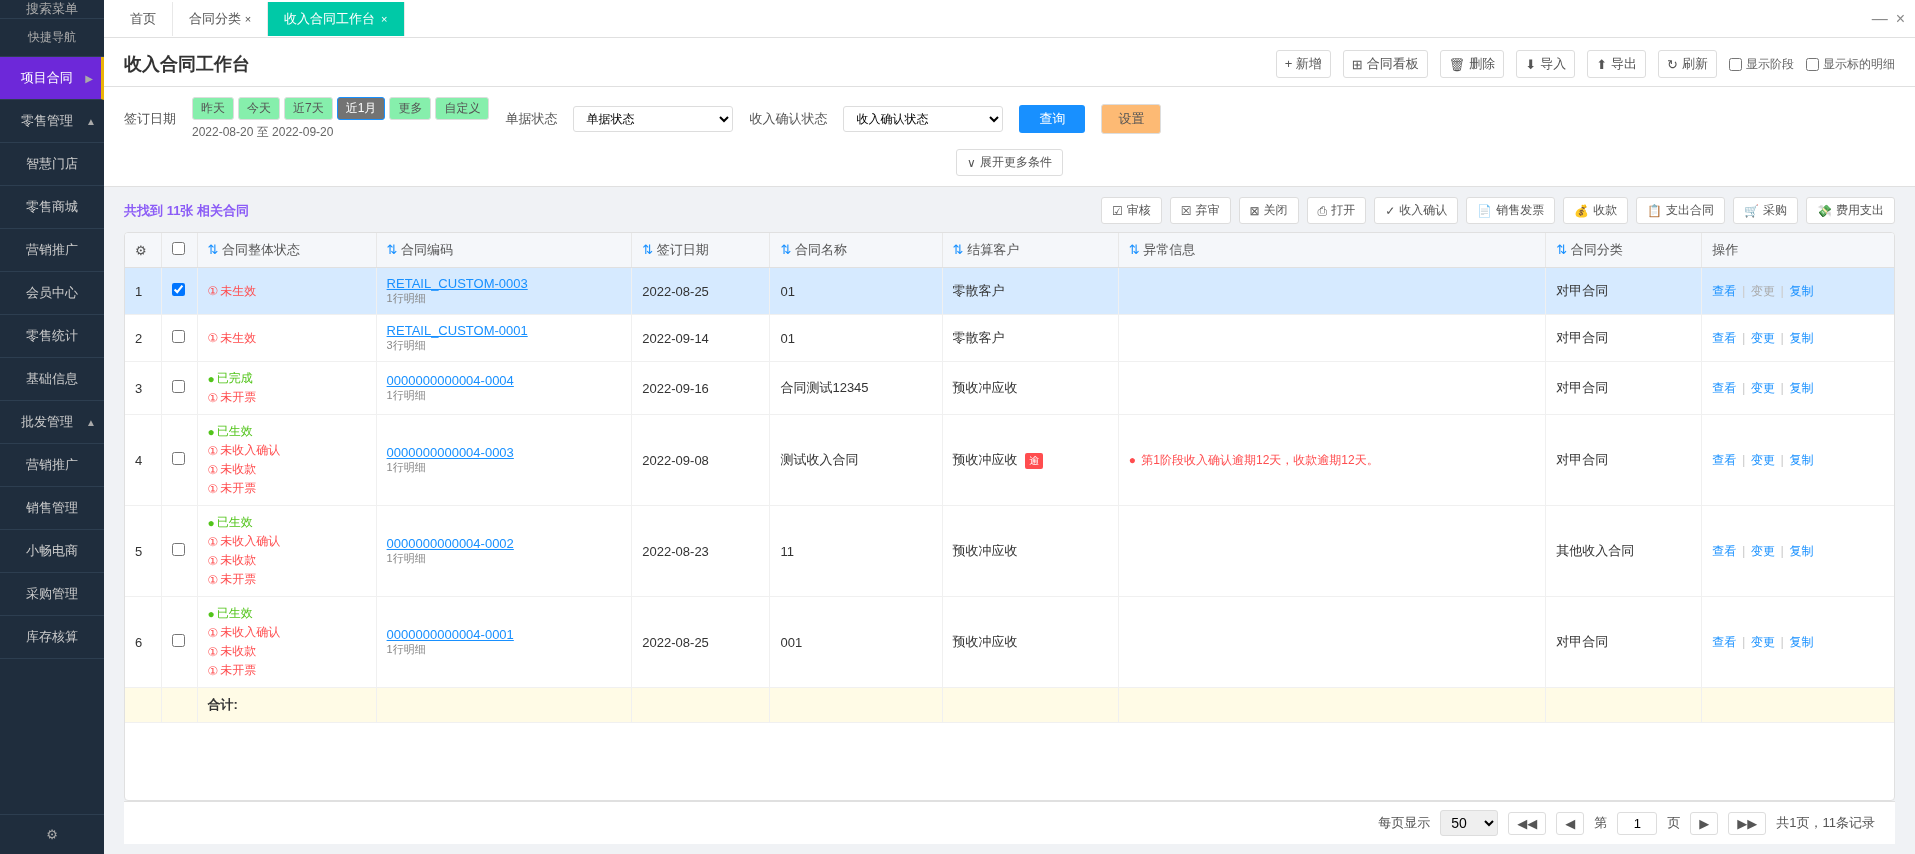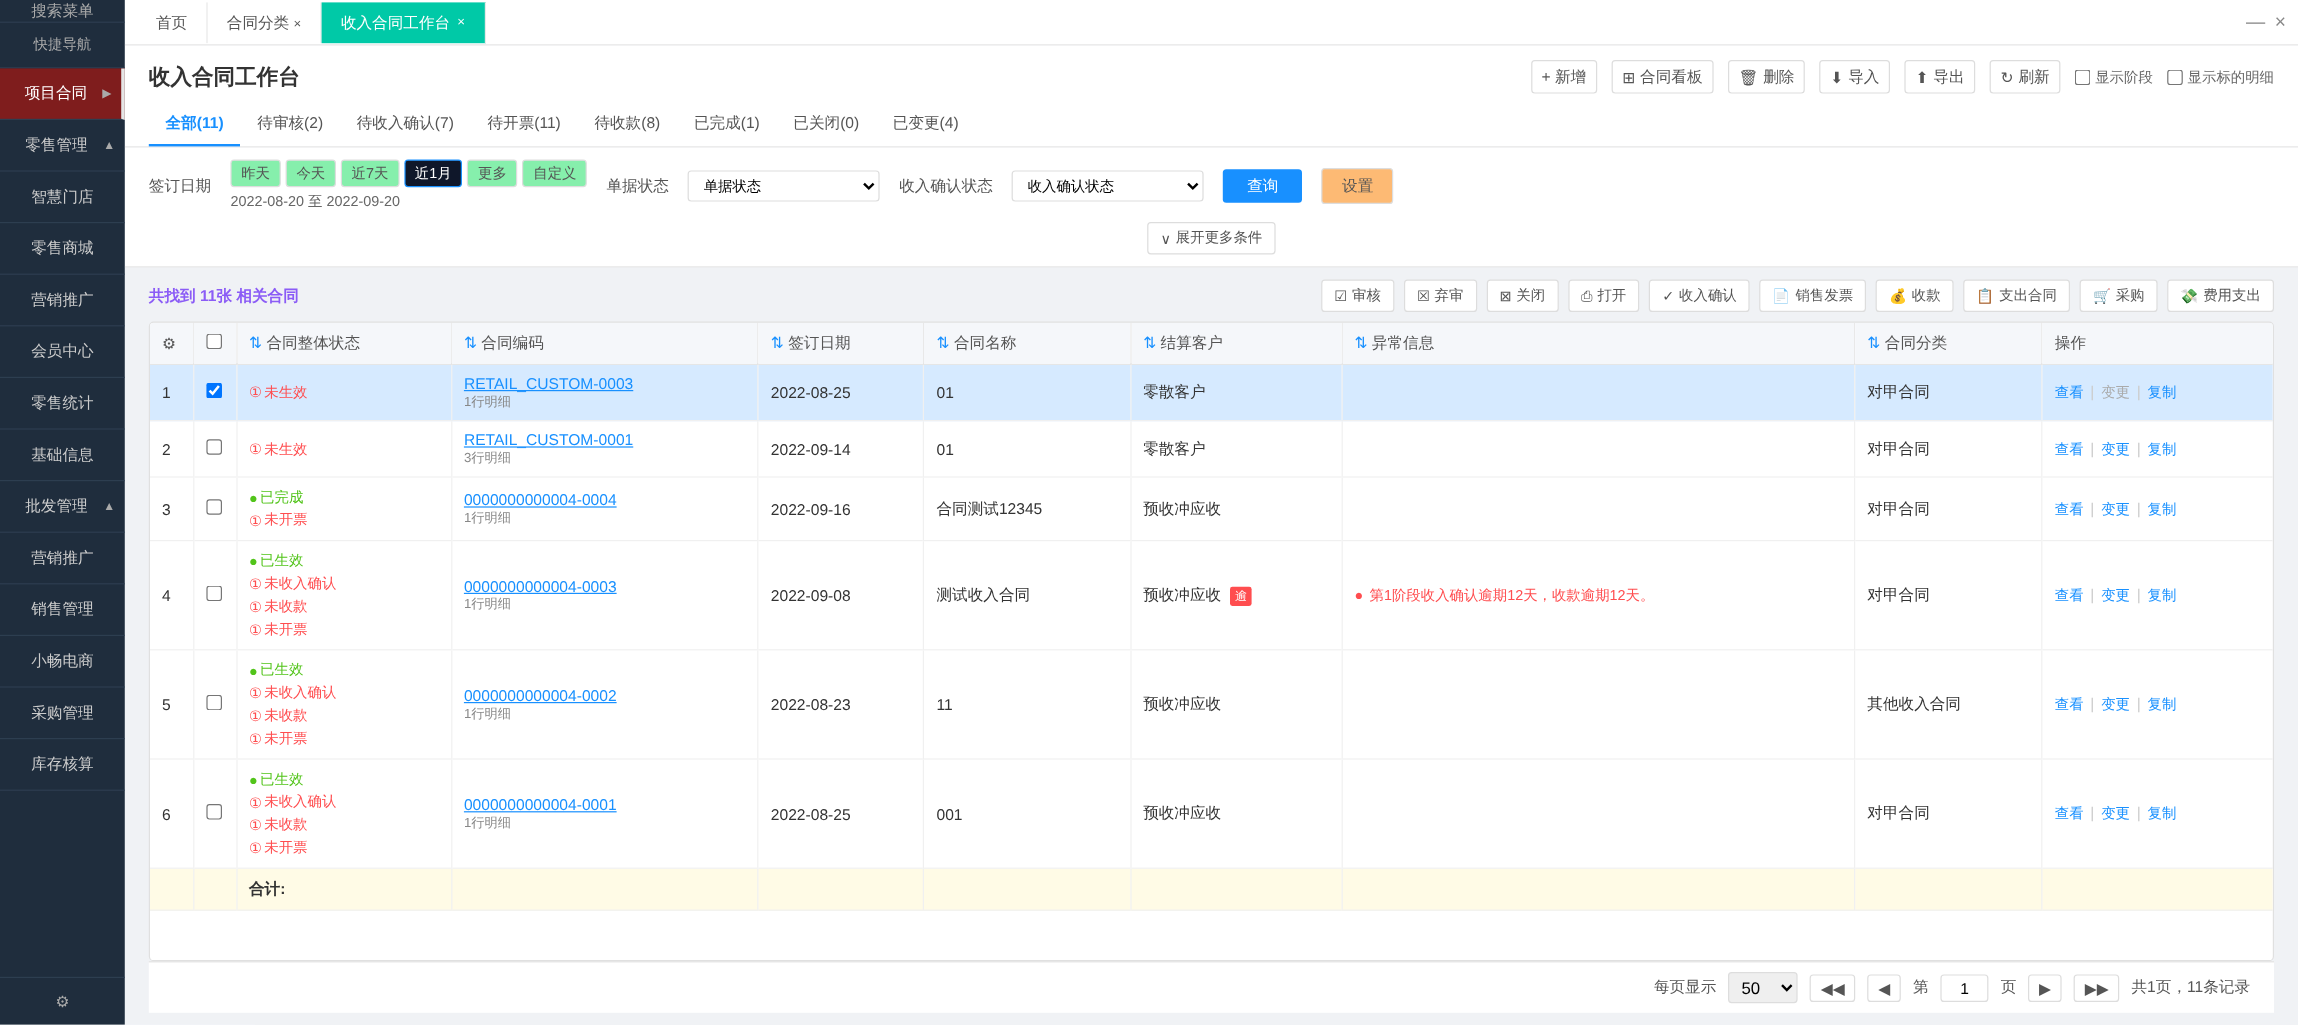--- a/index.html
+++ b/index.html
@@ -3,21 +3,21 @@
   <meta charset="utf-8">
   <style>
     * { box-sizing: border-box; margin: 0; padding: 0; }
     body { font-family: 'Microsoft YaHei', Arial, sans-serif; font-size: 13px; background: #f0f2f5; color: #333; display: flex; height: 854px; overflow: hidden; }
 
     
     .sidebar { width: 104px; background: #1f2d3d; display: flex; flex-direction: column; height: 100%; color: #fff; }
     .sidebar-search { padding: 0 8px; font-size: 13px; color: #aaa; cursor: pointer; text-align: center; border-bottom: 1px solid #2d3e50; }
     .sidebar-quick-nav { padding: 10px 8px; font-size: 12px; color: #aaa; cursor: pointer; text-align: center; border-bottom: 1px solid #2d3e50; }
     .sidebar-item { padding: 12px 8px; font-size: 13px; color: #ccc; cursor: pointer; text-align: center; border-bottom: 1px solid #2d3e50; display: flex; align-items: center; justify-content: space-between; }
-    .sidebar-item.active { background: #7f1d1d; color: #fff; border-right: 3px solid #e5e5e5; }
+    .sidebar-item.active { background: #6d28d9; color: #fff; border-right: 3px solid #eab308; }
     .sidebar-item-label { flex: 1; text-align: center; }
     .sidebar-arrow { font-size: 10px; color: #aaa; }
     .sidebar-bottom { margin-top: auto; padding: 12px 8px; text-align: center; color: #aaa; border-top: 1px solid #2d3e50; cursor: pointer; }
 
     
     .main { flex: 1; display: flex; flex-direction: column; overflow: hidden; }
 
     
     .tabs-bar { background: #fff; display: flex; align-items: center; padding: 0 10px; border-bottom: 1px solid #e0e0e0; height: 38px; }
     .tab { padding: 8px 16px; font-size: 13px; cursor: pointer; color: #555; border-right: 1px solid #e8e8e8; }
@@ -39,21 +39,21 @@
     .sub-tabs { display: flex; gap: 0; }
     .sub-tab { padding: 8px 14px; font-size: 13px; cursor: pointer; color: #555; border-bottom: 2px solid transparent; }
     .sub-tab.active { color: #1890ff; border-bottom: 2px solid #1890ff; font-weight: bold; }
 
     
     .filter-area { background: #fff; padding: 10px 20px; border-bottom: 1px solid #e0e0e0; }
     .filter-row { display: flex; align-items: center; gap: 16px; flex-wrap: wrap; }
     .filter-label { font-size: 13px; color: #555; white-space: nowrap; }
     .filter-date-btns { display: flex; gap: 4px; align-items: center; }
     .filter-date-btn { padding: 2px 8px; font-size: 12px; cursor: pointer; color: #555; border: 1px solid #ddd; border-radius: 3px; background: #86efac; }
-    .filter-date-btn.active { background: #0f172a; color: #fff; border-color: #1890ff; }
+    .filter-date-btn.active { background: #737373; color: #fff; border-color: #1890ff; }
     .filter-date-range { font-size: 12px; color: #666; margin-top: 2px; }
     .filter-select { padding: 4px 8px; font-size: 12px; border: 1px solid #ddd; border-radius: 3px; min-width: 160px; cursor: pointer; background: #fff; }
     .expand-btn { display: flex; align-items: center; gap: 4px; font-size: 12px; color: #555; cursor: pointer; padding: 4px 10px; border: 1px solid #ddd; border-radius: 3px; background: #fff; margin: 8px auto 0; width: fit-content; }
     .query-btn { padding: 5px 20px; background: #1890ff; color: #fff; border: none; border-radius: 3px; cursor: pointer; font-size: 13px; }
     .setting-btn { padding: 5px 16px; background: #fdba74; color: #555; border: 1px solid #ddd; border-radius: 3px; cursor: pointer; font-size: 13px; }
 
     
     .content-area { flex: 1; overflow: hidden; display: flex; flex-direction: column; background: #f0f2f5; padding: 10px 20px; }
     .content-header { display: flex; align-items: center; justify-content: space-between; margin-bottom: 8px; }
     .content-info { font-size: 13px; color: #555; }
@@ -199,30 +199,20 @@
           <input type="checkbox" style="">
           <span>显示阶段</span>
         </label>
         <label class="toolbar-checkbox">
           <input type="checkbox" style="">
           <span>显示标的明细</span>
         </label>
       </div>
     </div>
 
-    <div class="sub-tabs">
-      <div class="sub-tab active">全部(11)</div>
-      <div class="sub-tab">待审核(2)</div>
-      <div class="sub-tab">待收入确认(7)</div>
-      <div class="sub-tab">待开票(11)</div>
-      <div class="sub-tab">待收款(8)</div>
-      <div class="sub-tab">已完成(1)</div>
-      <div class="sub-tab">已关闭(0)</div>
-      <div class="sub-tab">已变更(4)</div>
-    </div>
   </div>
 
   <div class="filter-area">
     <div class="filter-row">
       <span class="filter-label">签订日期</span>
       <div style="display:flex; flex-direction:column; gap:2px;">
         <div class="filter-date-btns">
           <button class="filter-date-btn">昨天</button>
           <button class="filter-date-btn">今天</button>
           <button class="filter-date-btn">近7天</button>

